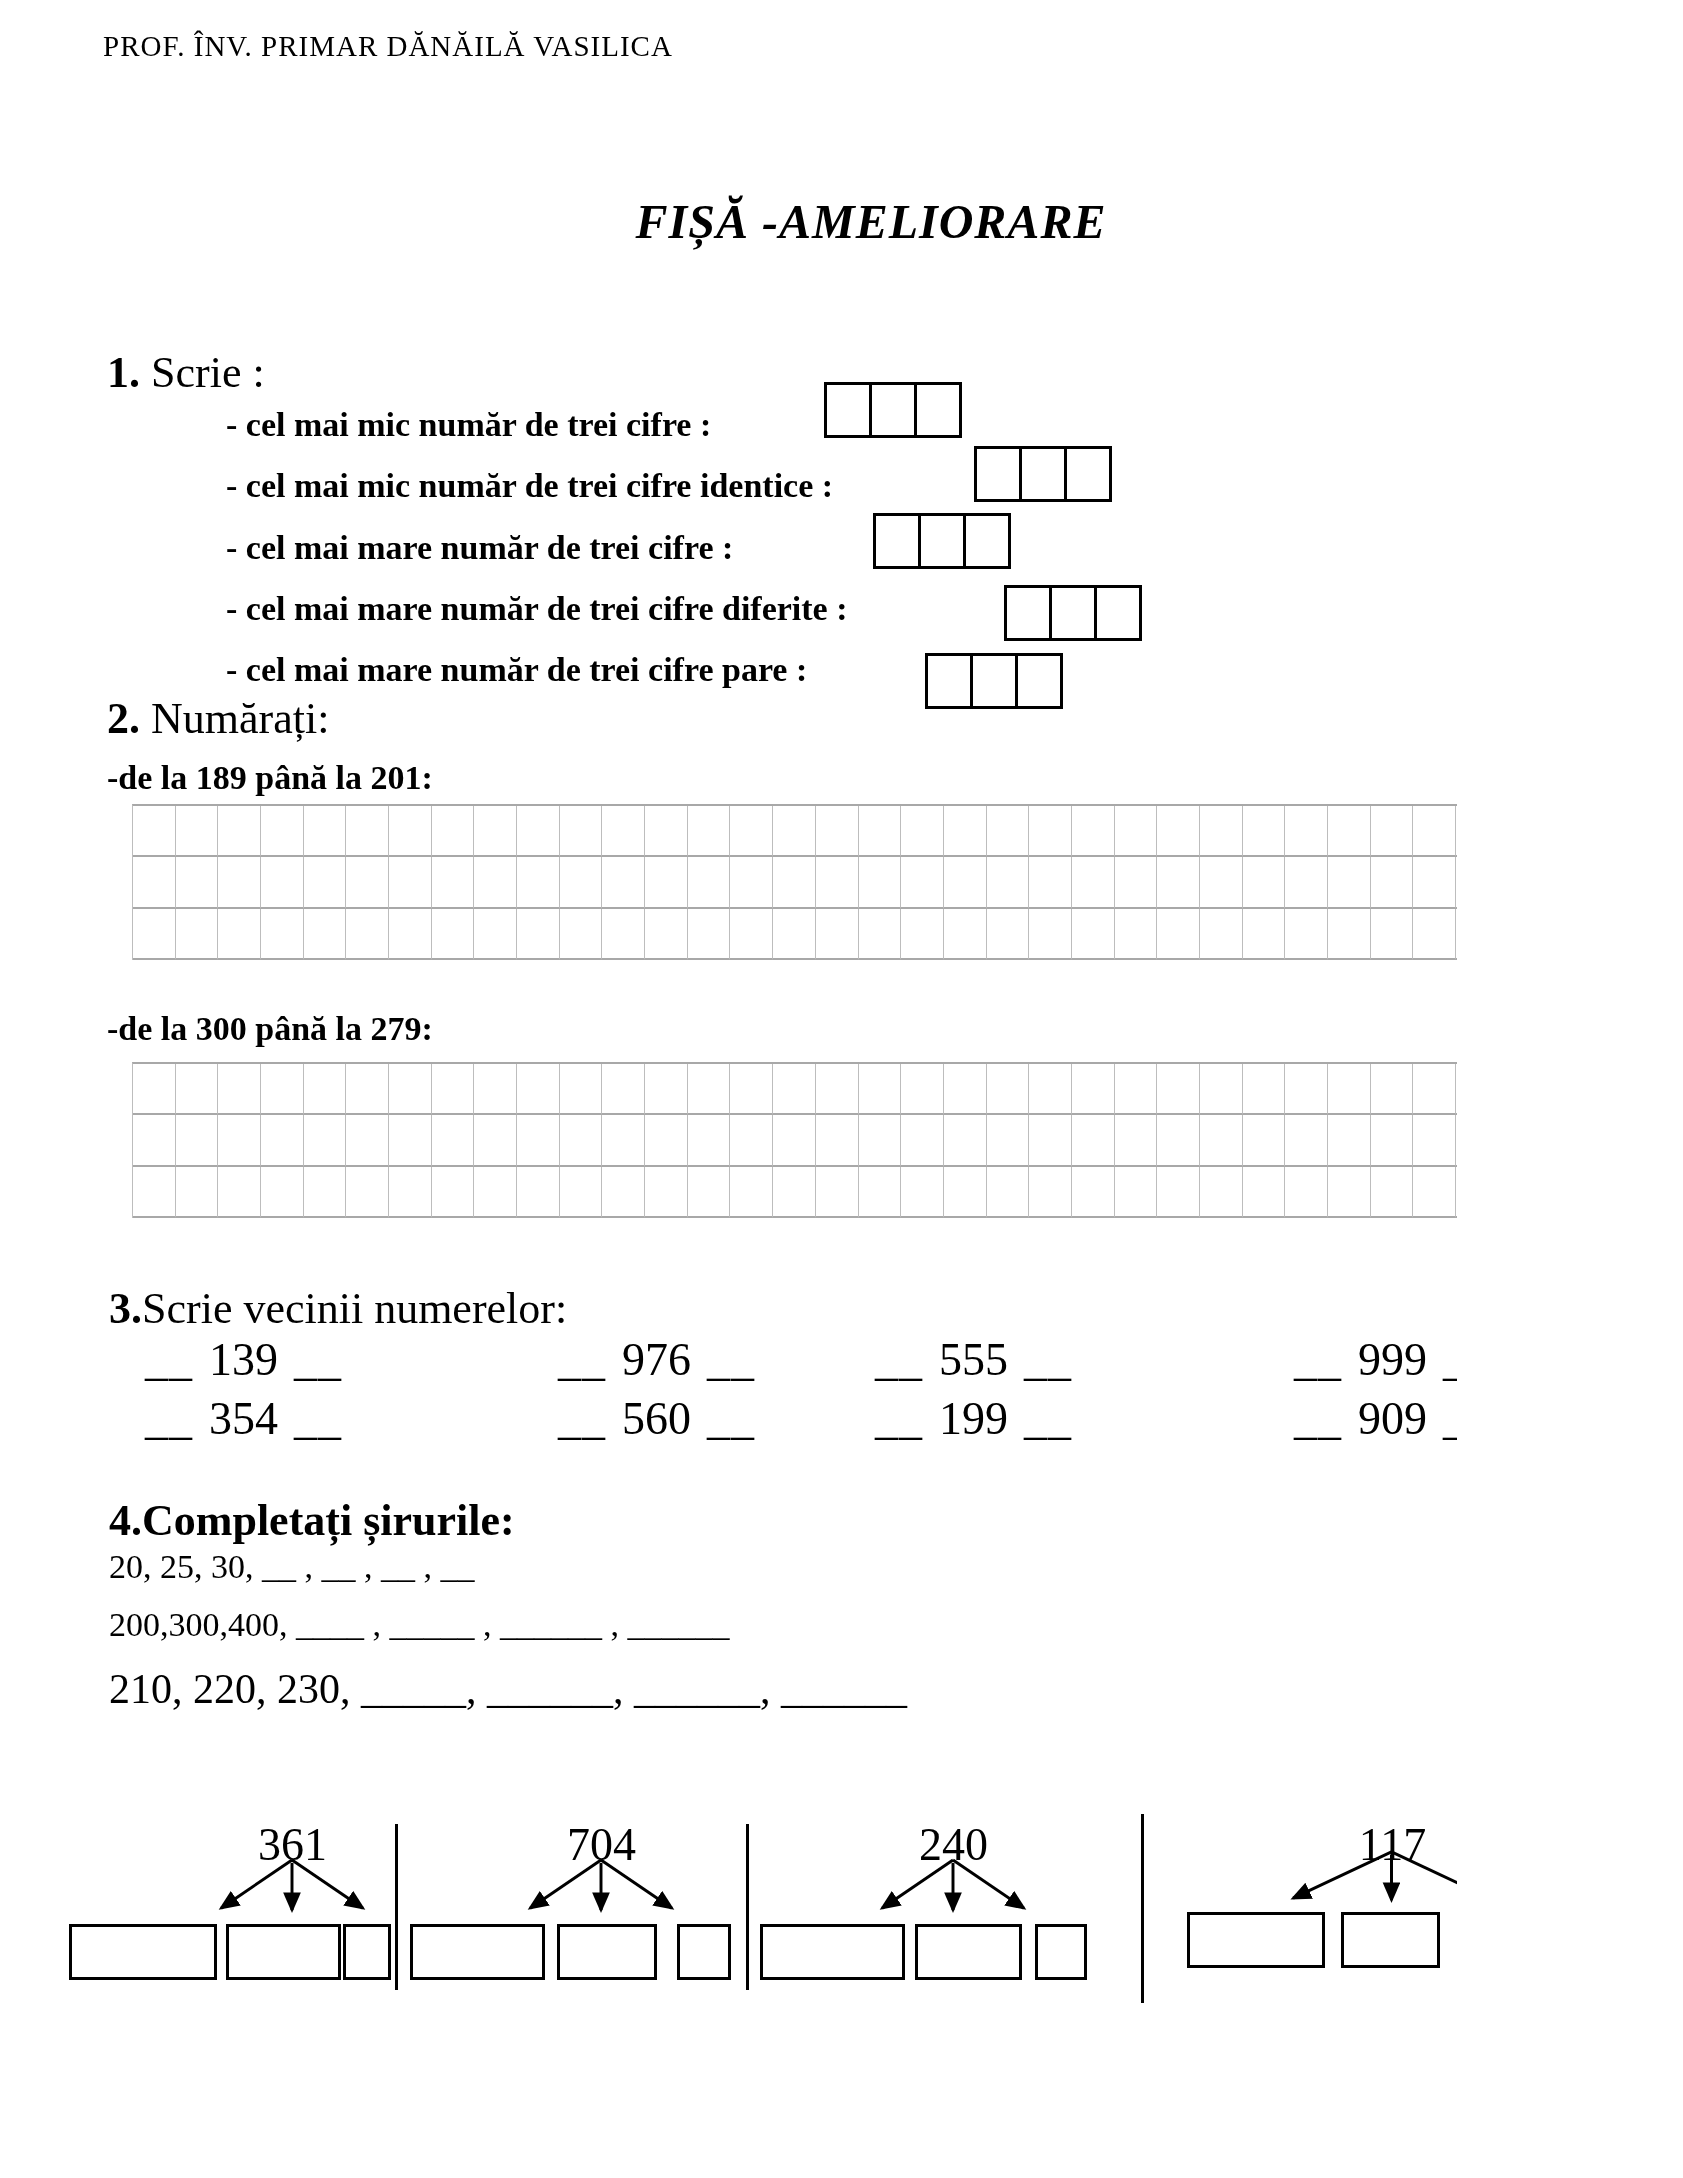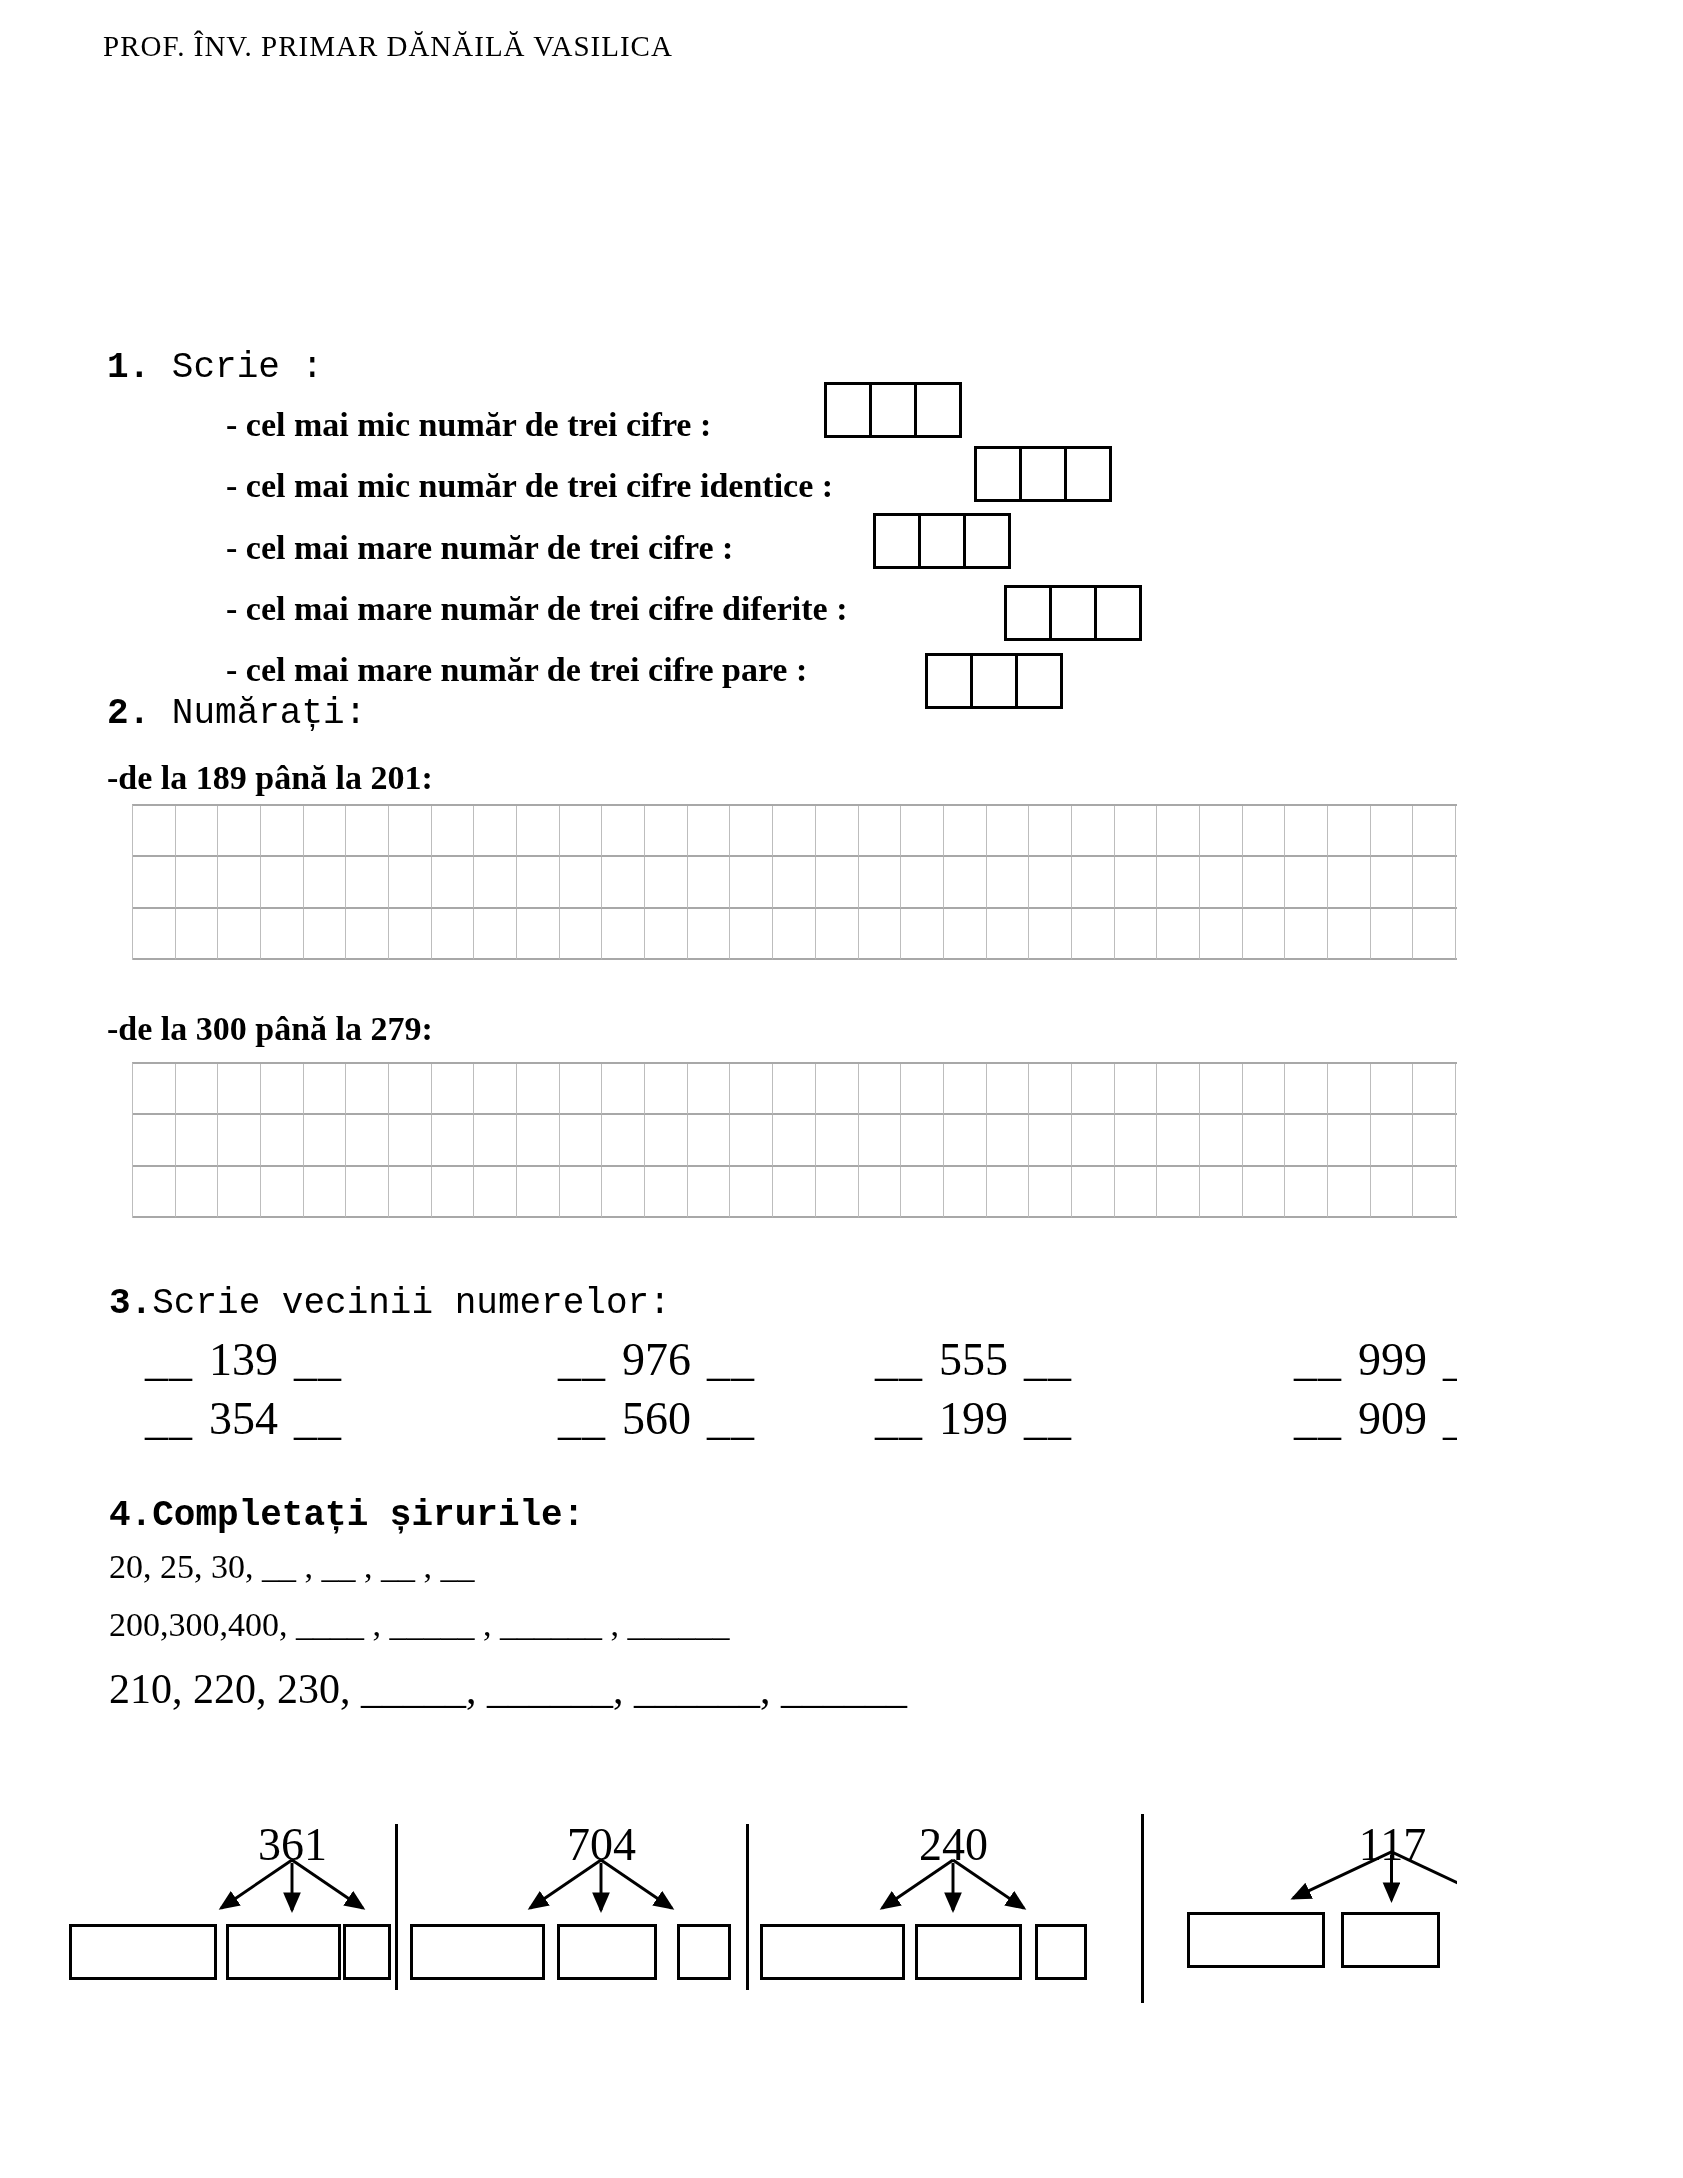--- a/index.html
+++ b/index.html
@@ -4,21 +4,21 @@
 <style>
   html,body{margin:0;padding:0;background:#ffffff;}
   .page{
     position:relative;width:1457px;height:2178px;background:#ffffff;
     font-family:"Liberation Serif","DejaVu Serif",serif;color:#000;overflow:hidden;
   }
   .abs{position:absolute;white-space:nowrap;}
   .header-line{left:103px;top:30px;font-size:29px;letter-spacing:1px;}
   .title1{left:59px;top:194px;width:1624px;text-align:center;font-size:48px;font-weight:bold;font-style:italic;letter-spacing:1px;}
   .title2{left:59px;top:249px;width:1624px;text-align:center;font-size:45px;font-weight:bold;font-style:italic;}
-  .sec-head{font-size:36px;font-family:Liberation Mono, monospace;}
+  .sec-head{font-size:44px;}
   .sec-head .no{font-weight:bold;}
   .s1-item{font-size:34px;font-weight:bold;}
   .cluster{position:absolute;display:flex;}
   .cluster .cell{width:42px;height:50px;border:3px solid #000;background:#fff;}
   .cluster .cell + .cell{margin-left:-3px;}
   .bold-label{font-size:34px;font-weight:bold;}
   .answer-grid{
     position:absolute;left:132px;width:1451px;height:154px;
     display:grid;grid-template-rows:repeat(3,1fr);
     border-top:2px solid #a8a8a8;border-left:1px solid #bdbdbd;
@@ -34,20 +34,21 @@
   .vdivider{position:absolute;width:3px;background:#000;}
   svg.arrows{position:absolute;}
 </style>
 </head>
 <body>
 
 <div class="page">
 
   <div class="abs header-line">PROF. ÎNV. PRIMAR DĂNĂILĂ VASILICA</div>
 
+  <div class="abs title1">FIȘĂ -AMELIORARE</div>
 
   <div class="abs sec-head" style="left:107px;top:347px;">
     <span class="no">1.</span>
     <span>Scrie :</span>
   </div>
   <div class="abs s1-item" style="left:226px;top:406px;">- cel mai mic număr de trei cifre :</div>
   <div class="abs s1-item" style="left:226px;top:467px;">- cel mai mic număr de trei cifre identice :</div>
   <div class="abs s1-item" style="left:226px;top:529px;">- cel mai mare număr de trei  cifre :</div>
   <div class="abs s1-item" style="left:226px;top:590px;">- cel mai mare număr de trei cifre diferite :</div>
   <div class="abs s1-item" style="left:226px;top:651px;">- cel mai mare număr de trei cifre pare :</div>

